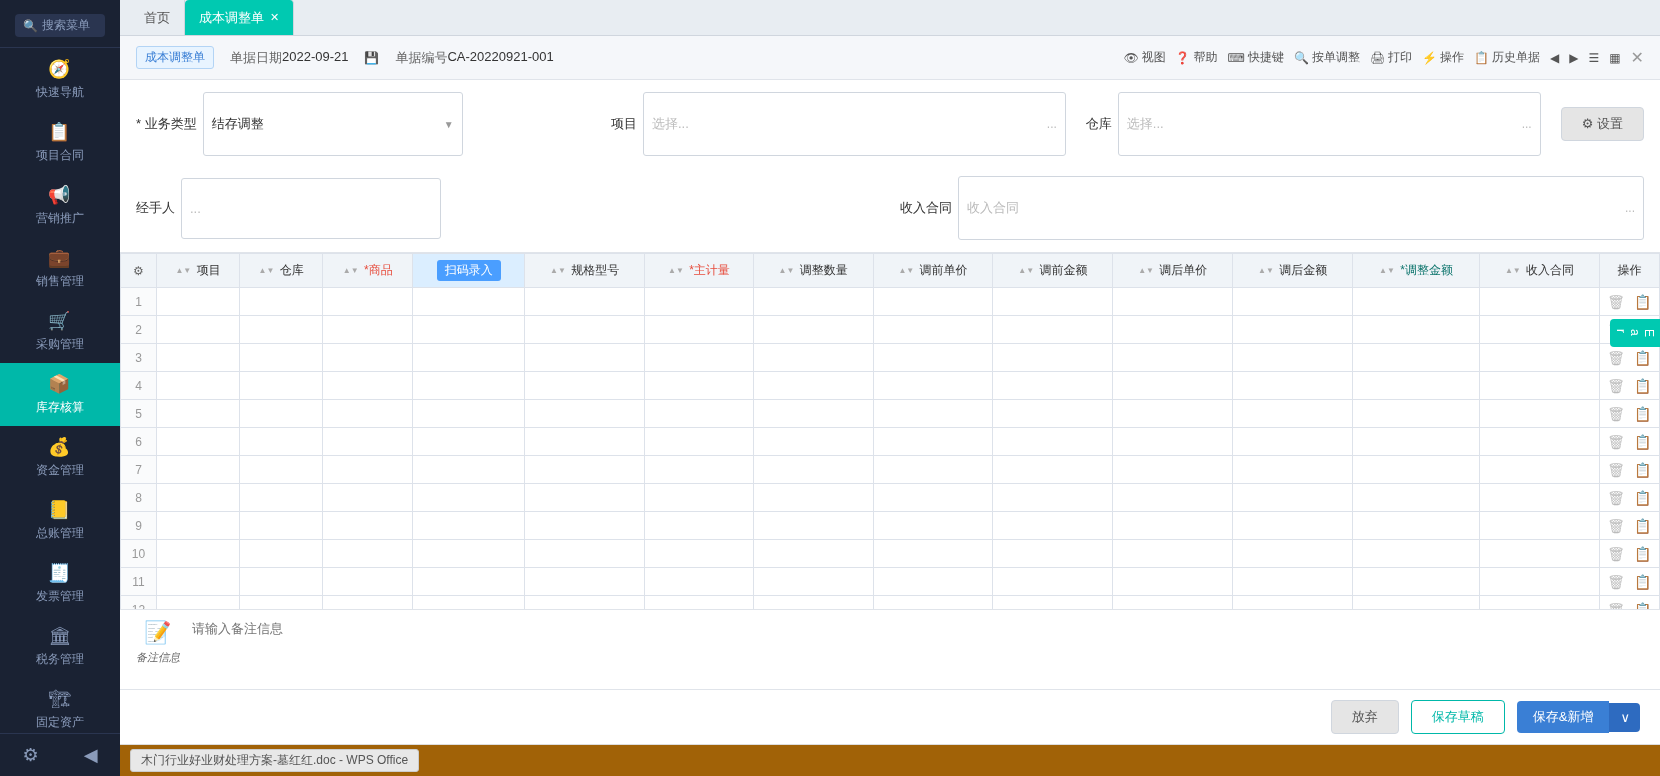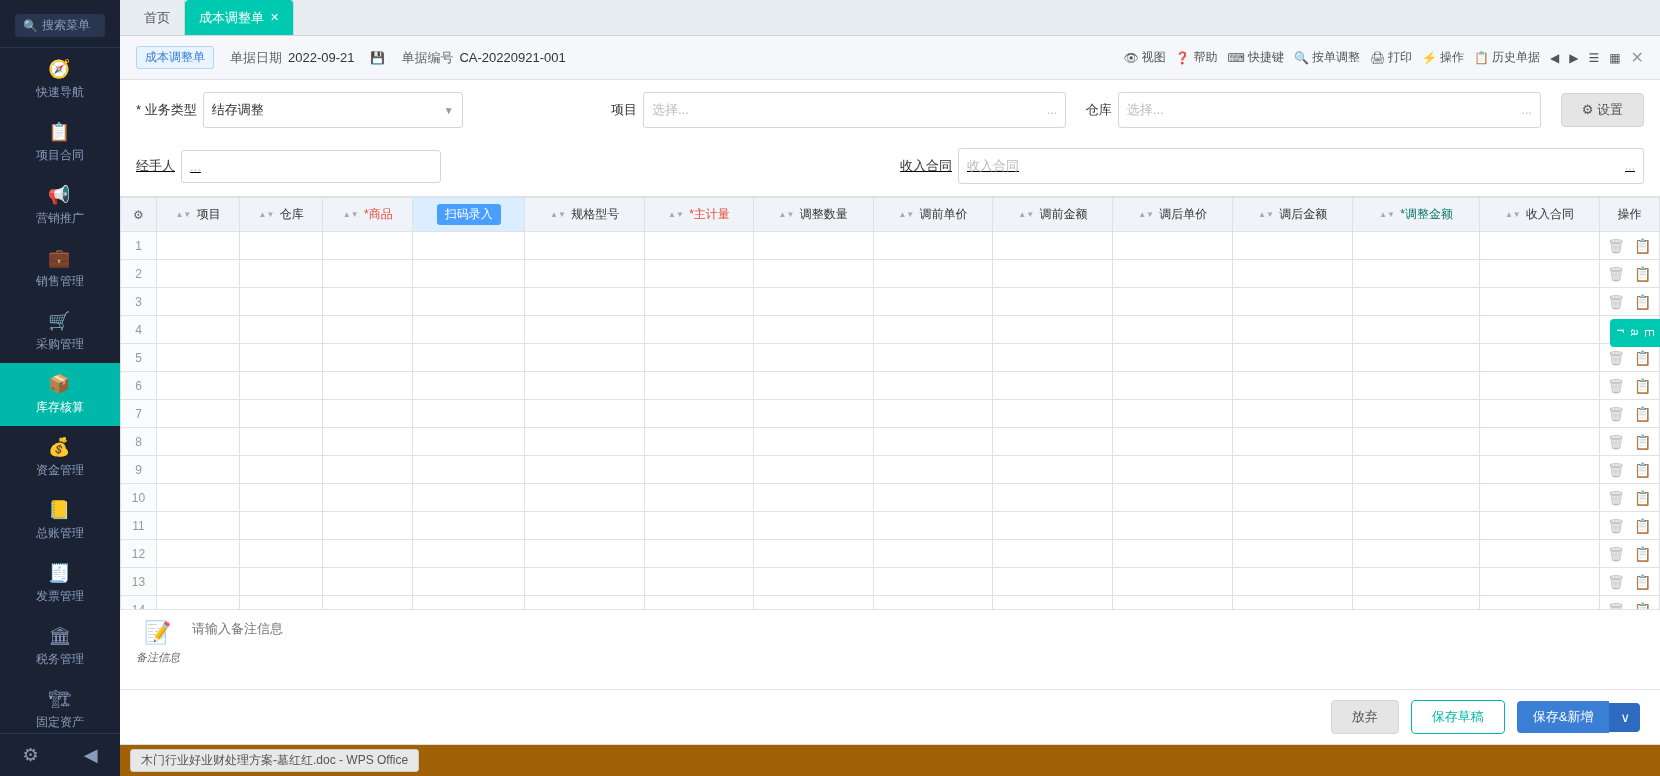--- a/index.html
+++ b/index.html
@@ -68,38 +68,38 @@
 
     
     .doc-header {
       background: #f5f7fa; border-bottom: 1px solid #e0e4ea;
       padding: 8px 16px; display: flex; align-items: center; gap: 16px; min-height: 44px;
     }
     .doc-title-badge {
       background: #e8f4ff; border: 1px solid #b3d4f5; color: #3a7fd5;
       font-size: 12px; padding: 2px 8px; border-radius: 3px;
     }
-    .doc-meta { display: flex; align-items: center; gap: 6px; font-size: 13px; color: #333; }
+    .doc-meta { display: flex; font-size: 13px; color: #333; }
     .doc-meta-label { color: #666; }
     .doc-meta-value { color: #333; }
     .doc-actions { margin-left: auto; display: flex; align-items: center; gap: 10px; font-size: 12px; color: #555; }
     .doc-action-btn { cursor: pointer; display: flex; align-items: center; gap: 3px; color: #555; }
     .doc-close-btn { color: #999; cursor: pointer; font-size: 16px; }
 
     
     .form-area {
       padding: 12px 16px; display: flex; flex-wrap: wrap; gap: 12px 0;
       border-bottom: 1px solid #e0e4ea; align-items: center;
     }
     .form-row { display: flex; align-items: center; width: 100%; gap: 20px; }
     .form-field { display: flex; align-items: center; gap: 6px; flex: 1; }
     .form-label { font-size: 13px; color: #333; white-space: nowrap; }
     .form-input {
       flex: 1; border: 1px solid #d0d6de; border-radius: 3px;
-      padding: 8px 8px; font-size: 13px; color: #333; background: #fff;
+      padding: 22px 8px; font-size: 13px; color: #333; background: #fff;
       min-height: 28px; display: flex; align-items: center;
     }
     .form-input-select { display: flex; align-items: center; justify-content: space-between; cursor: pointer; }
     .form-input-ellipsis { color: #bbb; font-size: 12px; }
     .form-select-arrow { color: #999; font-size: 10px; }
     .data-table { width: 100%; border-collapse: collapse; font-size: 12px; }
     .data-table th {
       background: #f0f4f8; border: 1px solid #dde2ea; padding: 6px 4px;
       text-align: center; color: #333; font-weight: normal; white-space: nowrap; position: sticky; top: 0; z-index: 2;
     }
@@ -290,21 +290,21 @@
           <label class="form-label">仓库</label>
           <div class="form-input form-input-select">
             <span style="color:#bbb;">选择...</span>
             <span class="form-input-ellipsis">...</span>
           </div>
         </div>
         <div style="margin-left: auto;">
           <button class="btn btn-default">⚙ <span>设置</span></button>
         </div>
       </div>
-      <div class="form-row" style="margin-top:8px;text-decoration:underline;">
+      <div class="form-row" style="margin-top:8px;">
         <div class="form-field">
           <label class="form-label">经手人</label>
           <div class="form-input" style="max-width: 260px;">
             <span style="color:#bbb;">...</span>
           </div>
         </div>
         <div class="form-field">
           <label class="form-label">收入合同</label>
           <div class="form-input form-input-select">
             <span style="color:#bbb;">收入合同</span>

